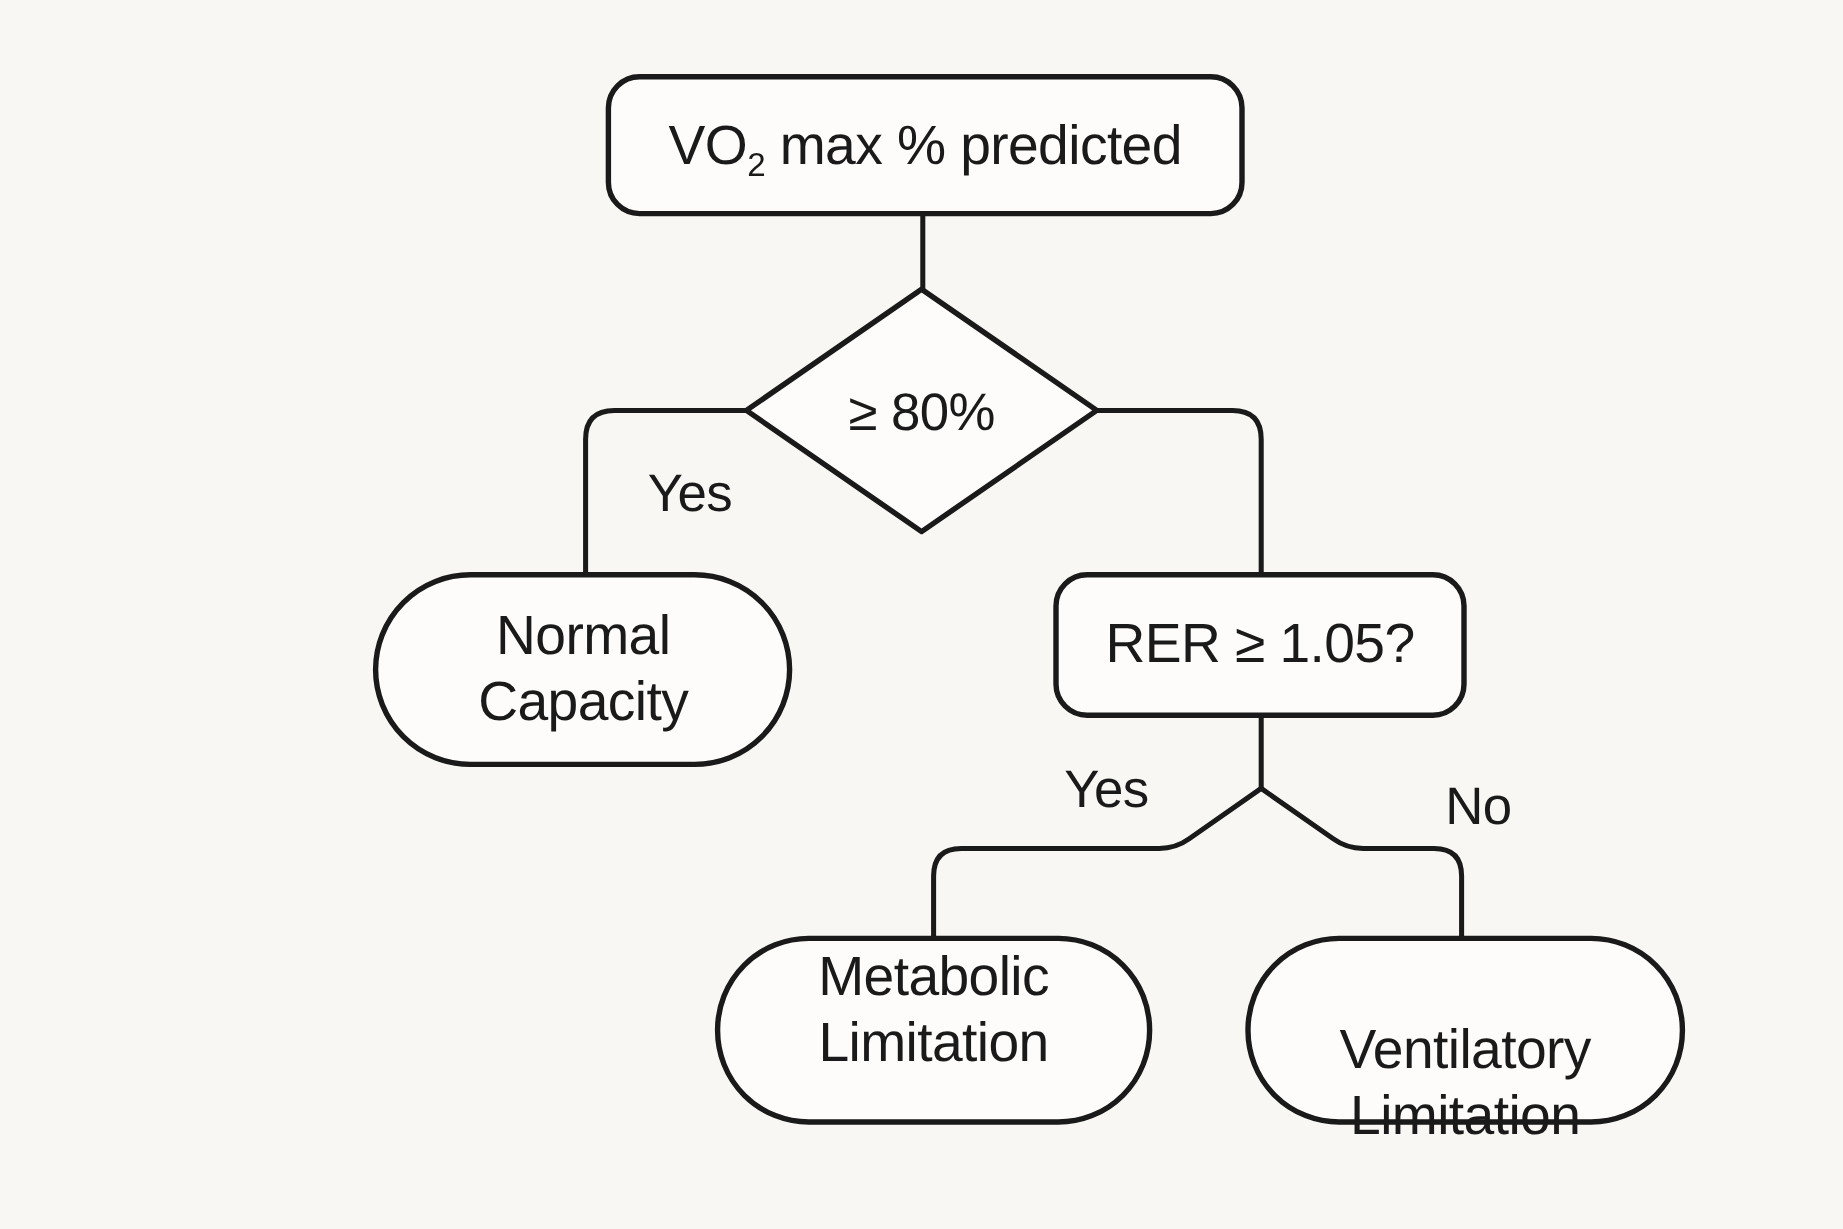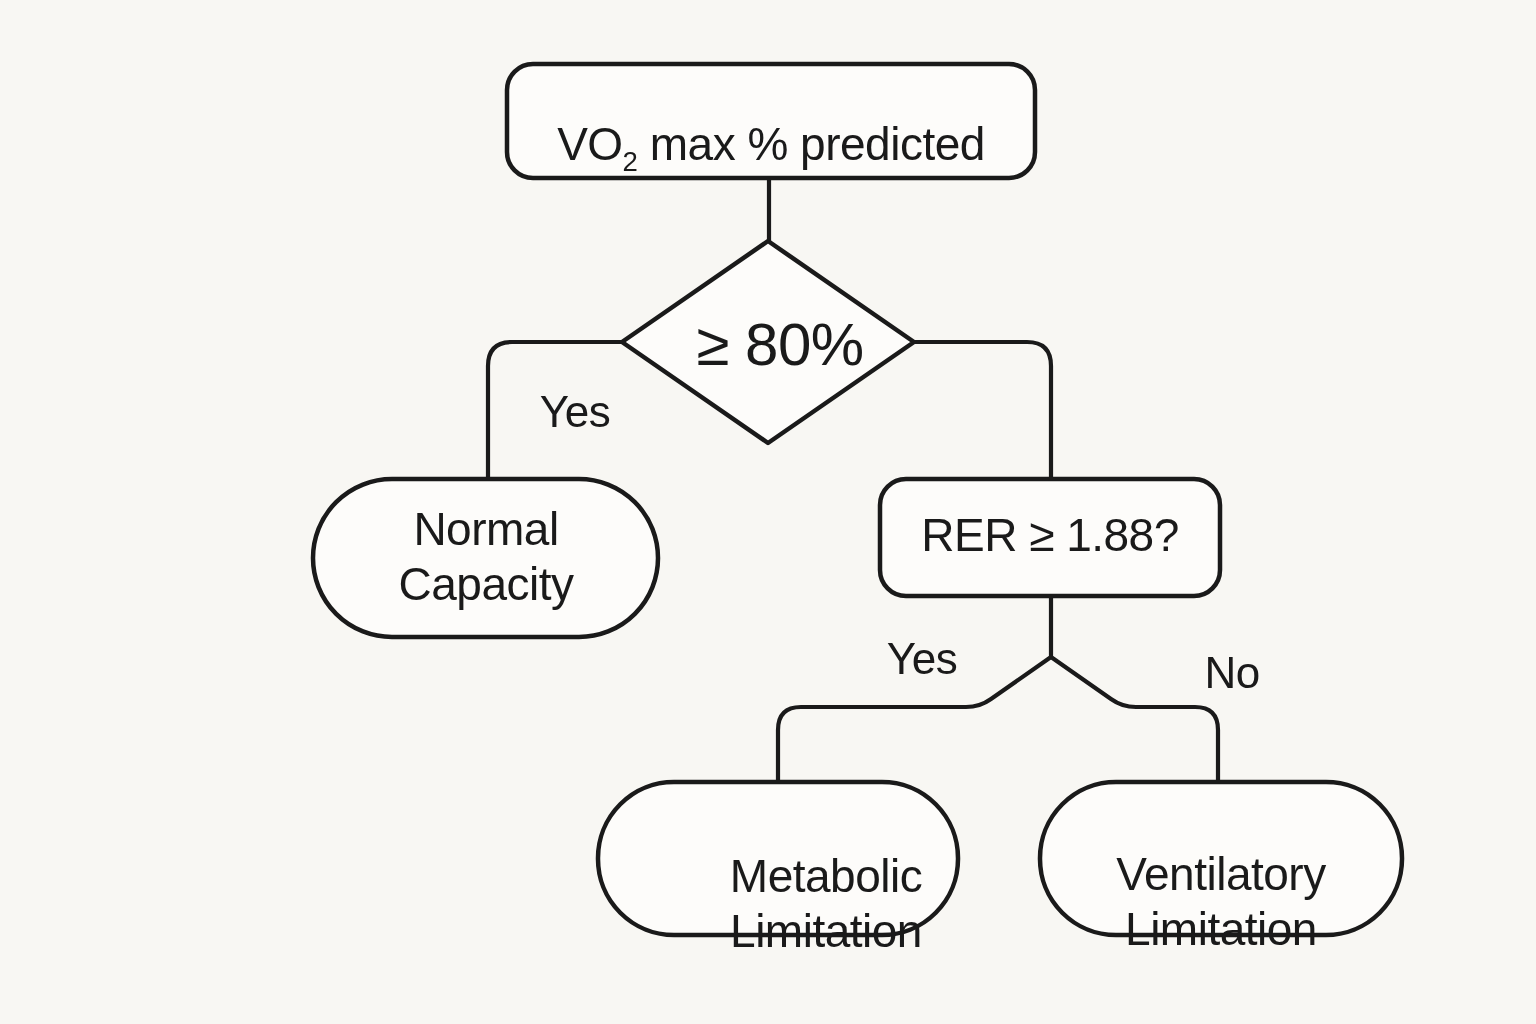--- a/index.html
+++ b/index.html
@@ -38,21 +38,21 @@
     position: absolute;
     transform: translate(-50%, -50%);
     font-size: 46px;
     font-weight: 400;
     line-height: 1.2;
     letter-spacing: -0.5px;
     text-align: center;
     white-space: pre-line;
     color: var(--text);
   }
-  .label.decision { font-size: 60px; margin-left: 12px; }
+  .label.decision { font-size: 44px; }
   .label.edge-label { font-size: 44px; margin-left: 24px; }
   .label sub {
     font-size: 0.6em;
     line-height: 0;
   }
 </style>
 </head>
 <body>
 
 <div class="canvas">
@@ -69,34 +69,34 @@
     <g class="nodes">
       <rect x="507" y="64" width="528" height="114" rx="26"></rect>
       <path d="M768 241 L914 342 L768 443 L622 342 Z"></path>
       <rect x="313" y="479" width="345" height="158" rx="79"></rect>
       <rect x="880" y="479" width="340" height="117" rx="26"></rect>
       <rect x="598" y="782" width="360" height="153" rx="76"></rect>
       <rect x="1040" y="782" width="362" height="153" rx="76"></rect>
     </g>
   </svg>
 
-  <div class="label" style="left:771px; top:121px;margin-top:24px;"><span>VO</span><sub>2</sub><span> max % predicted</span></div>
+  <div class="label" style="left:771px; top:121px;"><span>VO</span><sub>2</sub><span> max % predicted</span></div>
 
   <div class="label decision" style="left:768px; top:345px;">≥ 80%</div>
 
   <div class="label edge-label" style="left:551px; top:412px;">Yes</div>
 
   <div class="label" style="left:486px; top:557px;">Normal
 Capacity</div>
 
-  <div class="label" style="left:1050px; top:536px;">RER ≥ 1.88?</div>
+  <div class="label" style="left:1050px; top:536px;">RER ≥ 1.05?</div>
 
   <div class="label edge-label" style="left:898px; top:659px;">Yes</div>
 
   <div class="label edge-label" style="left:1208px; top:673px;">No</div>
 
-  <div class="label" style="left:778px; top:904px;margin-left:48px;">Metabolic
+  <div class="label" style="left:778px; top:841px;">Metabolic
 Limitation</div>
 
   <div class="label" style="left:1221px; top:902px;">Ventilatory
 Limitation</div>
 
 </div>
 
 </body></html>

